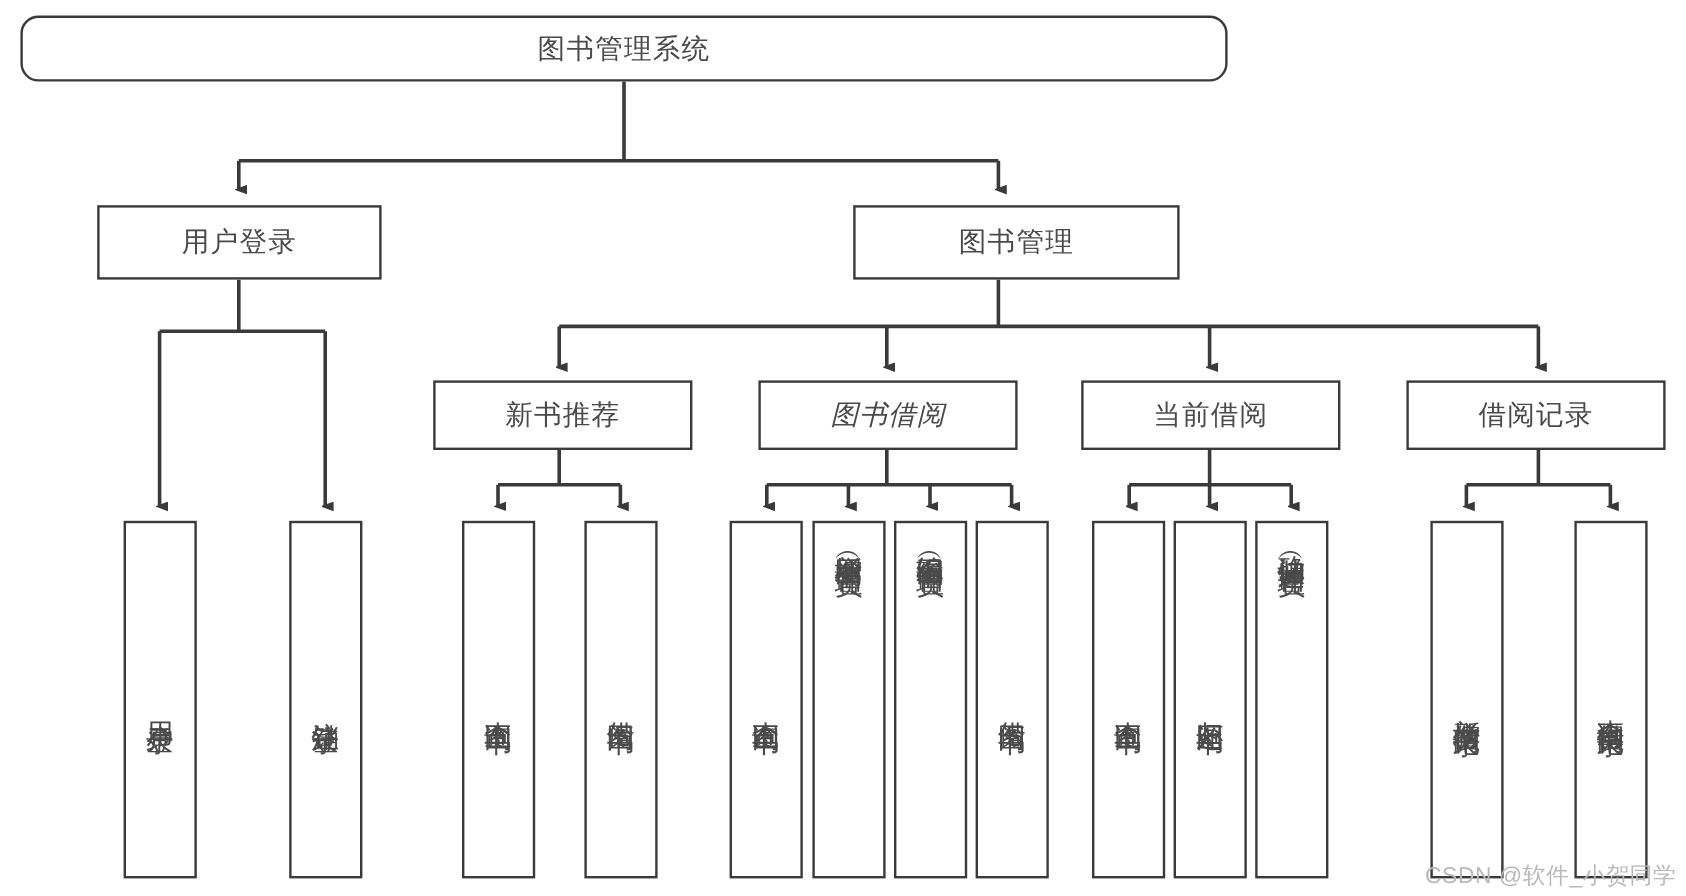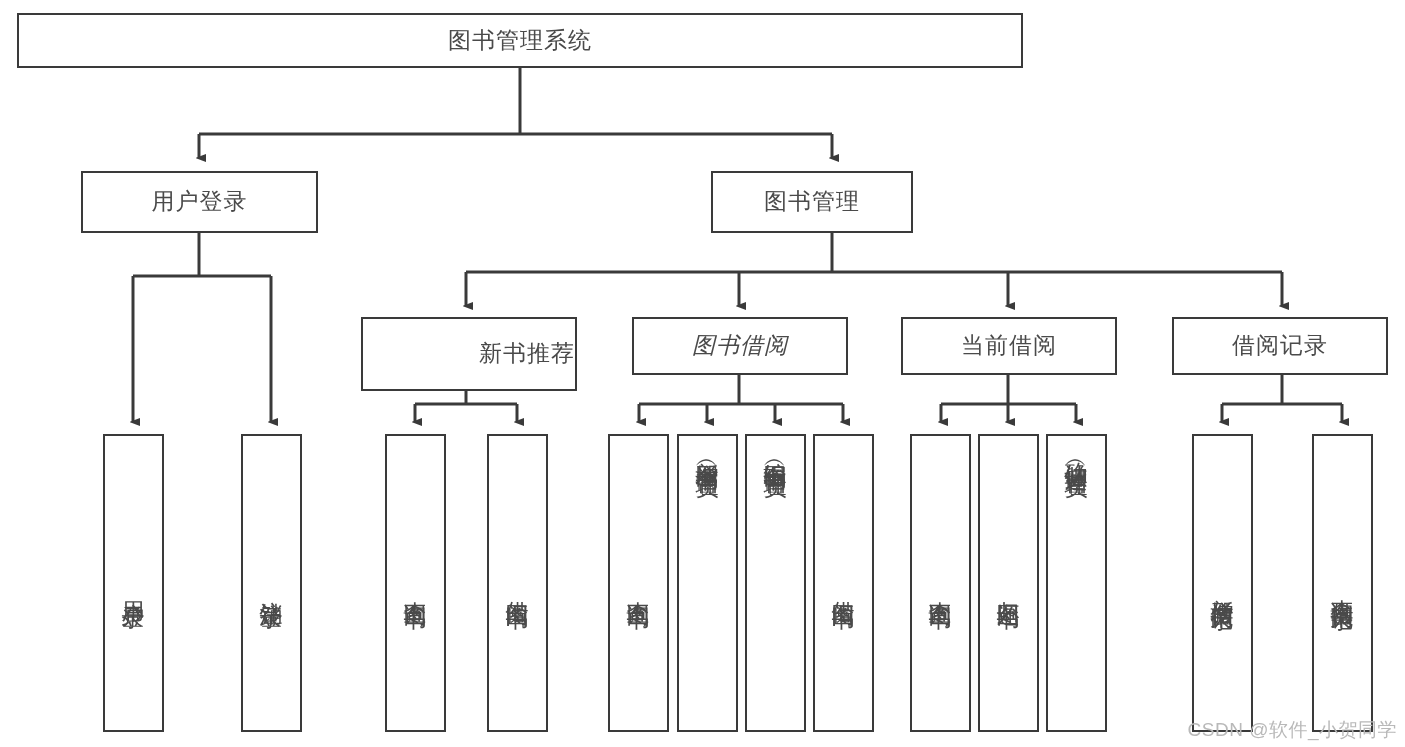--- a/index.html
+++ b/index.html
@@ -124,32 +124,32 @@
       <path d="M1008,404 L1008,422" marker-end="url(#arrowhead)"></path>
       <path d="M1076,404 L1076,422" marker-end="url(#arrowhead)"></path>
 
       <path d="M1282,375 L1282,404"></path>
       <path d="M1222,404 L1342,404"></path>
       <path d="M1222,404 L1222,422" marker-end="url(#arrowhead)"></path>
       <path d="M1342,404 L1342,422" marker-end="url(#arrowhead)"></path>
     </g>
   </svg>
 
-  <div class="node-box" style="left:17px; top:13px; width:1006px; height:55px;">
+  <div class="node-box" style="left:17px; top:13px; width:1006px; height:55px;border-radius:15px;">
     <span class="node-label-h">图书管理系统</span>
   </div>
 
   <div class="node-box" style="left:81px; top:171px; width:237px; height:62px;">
     <span class="node-label-h">用户登录</span>
   </div>
-  <div class="node-box" style="left:711px; top:171px; width:202px; height:62px;">
+  <div class="node-box" style="left:711px; top:171px; width:272px; height:62px;">
     <span class="node-label-h">图书管理</span>
   </div>
 
-  <div class="node-box" style="left:361px; top:317px; width:216px; height:74px;justify-content:flex-end;">
+  <div class="node-box" style="left:361px; top:317px; width:216px; height:58px;">
     <span class="node-label-h">新书推荐</span>
   </div>
   <div class="node-box" style="left:632px; top:317px; width:216px; height:58px;font-style:italic;">
     <span class="node-label-h">图书借阅</span>
   </div>
   <div class="node-box" style="left:1172px; top:317px; width:216px; height:58px;">
     <span class="node-label-h">借阅记录</span>
   </div>
   <div class="node-box" style="left:901px; top:317px; width:216px; height:58px;">
     <span class="node-label-h">当前借阅</span>

